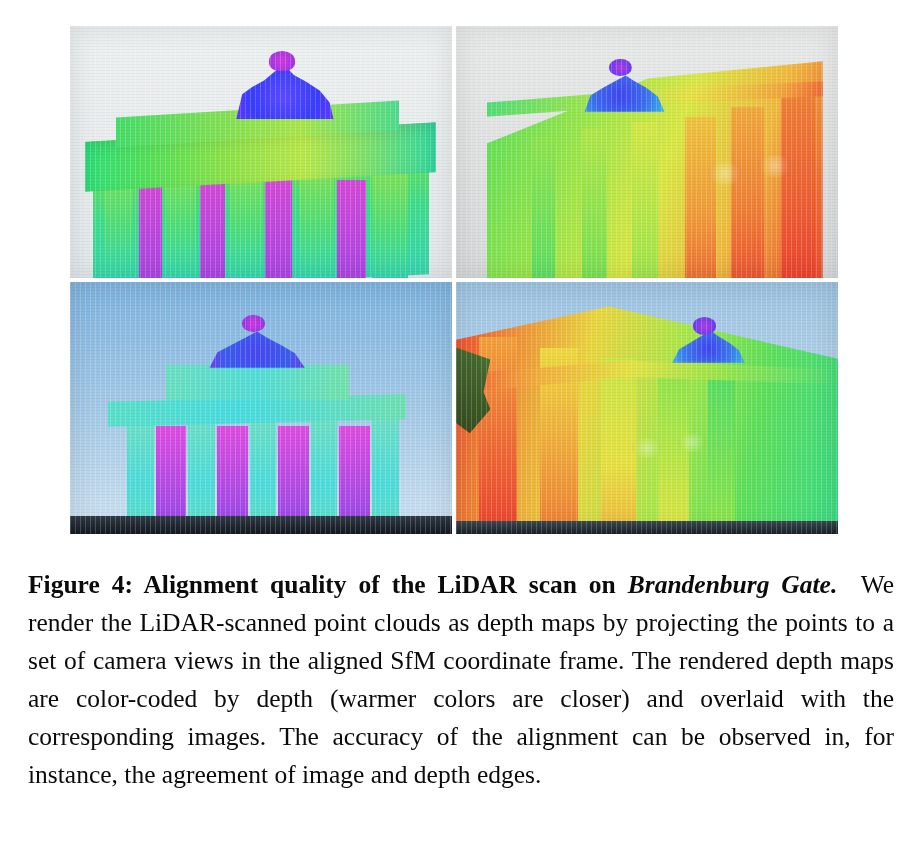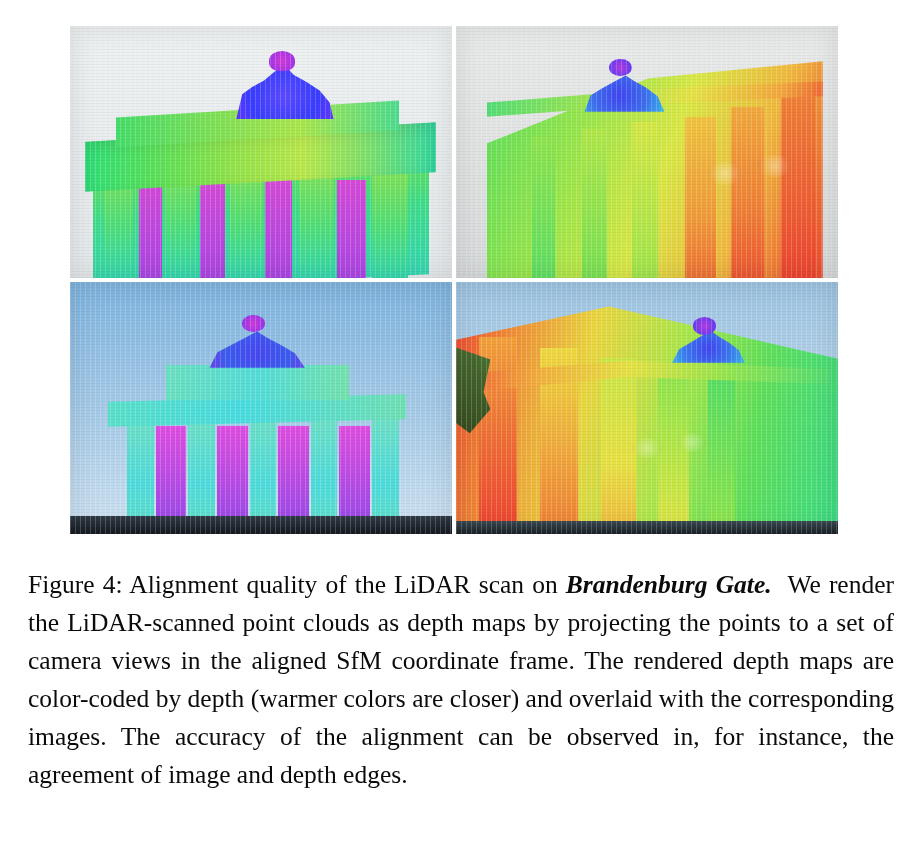--- a/index.html
+++ b/index.html
@@ -222,21 +222,21 @@
     position: absolute;
     left: 28px;
     top: 566px;
     width: 866px;
     font-size: 25.5px;
     line-height: 38px;
     text-align: justify;
     text-justify: inter-word;
     color: #0b0b0b;
   }
-  .caption b { font-weight: 400; }
+  .caption b { font-weight: 700; }
   .caption .bi { font-weight: 700; font-style: italic; }
 </style>
 </head>
 <body>
 
 <div class="page">
 
   <div class="figure">
 
     <div class="panel p1">

